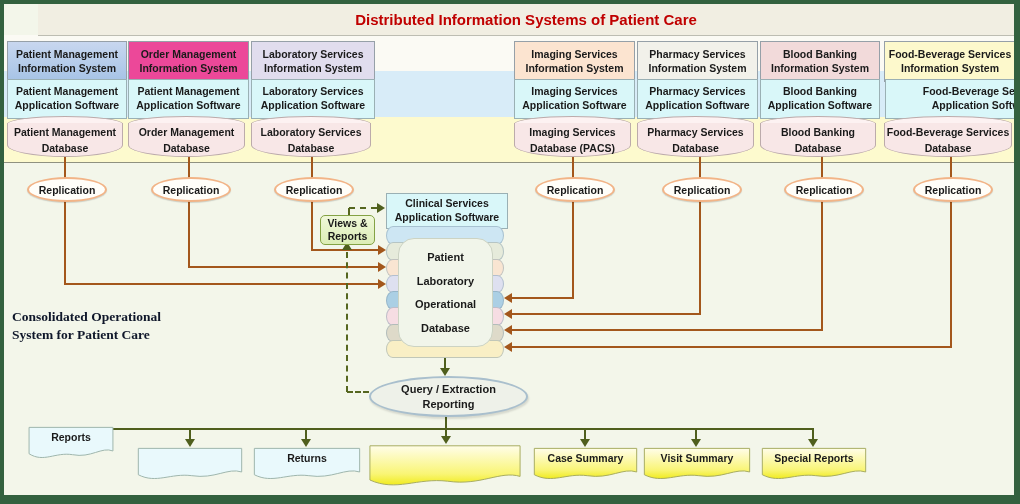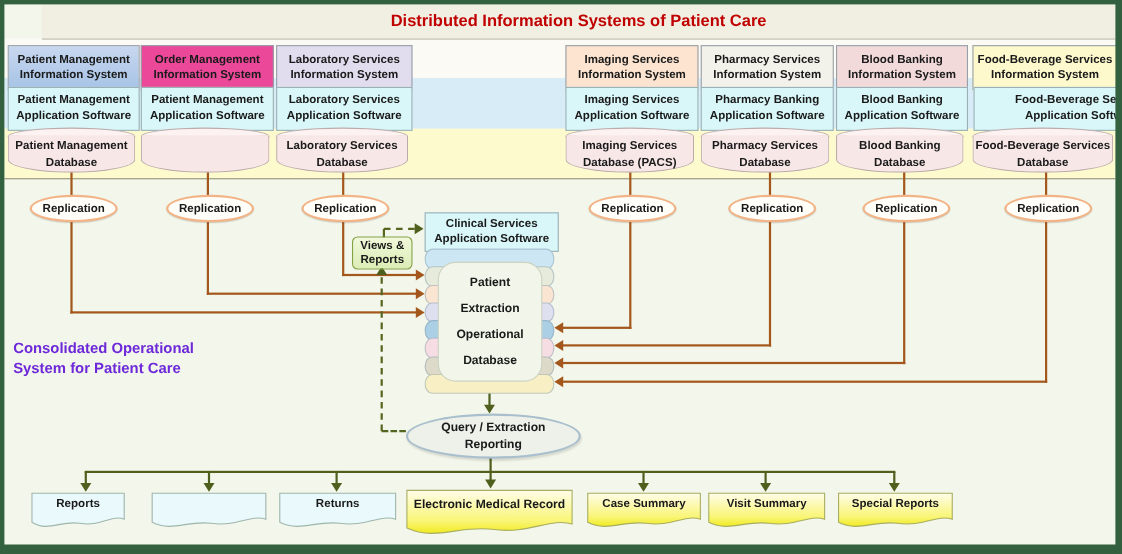--- a/index.html
+++ b/index.html
@@ -45,22 +45,22 @@
            border:1px solid #ccd3c3;border-radius:16px;z-index:4;display:flex;flex-direction:column;
            justify-content:space-evenly;align-items:center;font-weight:bold;font-size:11px;}
   #views{position:absolute;left:320px;top:215px;width:53px;height:28px;
          background:linear-gradient(#f0f8da,#dcedb6);border:1.5px solid #84a244;border-radius:5px;
          display:flex;align-items:center;justify-content:center;text-align:center;
          font-weight:bold;font-size:10.5px;line-height:1.25;z-index:4;}
   #qoval{position:absolute;left:369px;top:376px;width:155px;height:37px;background:#eef1e9;
          border:2px solid #a9bfcd;border-radius:50%;display:flex;flex-direction:column;
          align-items:center;justify-content:center;font-weight:bold;font-size:11px;line-height:1.3;
          z-index:4;box-shadow:1px 2px 2px rgba(0,0,0,.12);}
-  #consol{position:absolute;left:12px;top:308px;color:#6d28d9;font-weight:bold;font-size:13.5px;
-          line-height:1.35;z-index:3;}
+  #consol{position:absolute;left:12px;top:308px;color:#0f172a;font-weight:bold;font-size:13.5px;
+          line-height:1.35;z-index:3;font-family:Liberation Serif, serif;}
   .doc{position:absolute;z-index:3;}
   .doc svg{display:block;width:100%;height:100%;}
   .doc-label{position:absolute;left:0;right:0;top:0;height:62%;display:flex;align-items:center;
              justify-content:center;text-align:center;font-weight:bold;font-size:10.5px;}
 </style>
 </head>
 <body>
 
 <svg width="0" height="0" style="position:absolute" aria-hidden="true">
   <defs>
@@ -110,40 +110,41 @@
         <div class="cyl-top"></div>
         <div class="cyl-body"></div>
         <div class="cyl-label">Patient Management Database</div>
       </div>
       <div class="repl" style="left: 27px; top: 177px; width: 76px; height: 21px;">Replication</div>
       <div class="box" style="left: 128px; top: 41px; width: 117px; height: 37px; background: #ec4899;">Order Management Information System</div>
       <div class="box app" style="left: 128px; top: 79px; width: 117px; height: 36px;">Patient Management Application Software</div>
       <div class="cylwrap" style="left: 128px; top: 116px; width: 117px; height: 41px;">
         <div class="cyl-top"></div>
         <div class="cyl-body"></div>
+        <div class="cyl-label">Order Management Database</div>
       </div>
       <div class="repl" style="left: 151px; top: 177px; width: 76px; height: 21px;">Replication</div>
       <div class="box" style="left: 251px; top: 41px; width: 120px; height: 37px; background: rgb(225, 221, 238); text-align: center;">Laboratory Services Information System</div>
       <div class="box app" style="left: 251px; top: 79px; width: 120px; height: 36px;">Laboratory Services Application Software</div>
       <div class="cylwrap" style="left: 251px; top: 116px; width: 120px; height: 41px;">
         <div class="cyl-top"></div>
         <div class="cyl-body"></div>
         <div class="cyl-label">Laboratory Services Database</div>
       </div>
       <div class="repl" style="left: 274px; top: 177px; width: 76px; height: 21px;">Replication</div>
       <div class="box" style="left: 514px; top: 41px; width: 117px; height: 37px; background: rgb(252, 228, 208);">Imaging Services Information System</div>
       <div class="box app" style="left: 514px; top: 79px; width: 117px; height: 36px;">Imaging Services Application Software</div>
       <div class="cylwrap" style="left: 514px; top: 116px; width: 117px; height: 41px;">
         <div class="cyl-top"></div>
         <div class="cyl-body"></div>
         <div class="cyl-label">Imaging Services Database (PACS)</div>
       </div>
       <div class="repl" style="left: 535px; top: 177px; width: 76px; height: 21px;">Replication</div>
       <div class="box" style="left: 637px; top: 41px; width: 117px; height: 37px; background: rgb(242, 241, 234);">Pharmacy Services Information System</div>
-      <div class="box app" style="left: 637px; top: 79px; width: 117px; height: 36px;">Pharmacy Banking Application Software</div>
+      <div class="box app" style="left: 637px; top: 79px; width: 117px; height: 36px;">Pharmacy Services Application Software</div>
       <div class="cylwrap" style="left: 637px; top: 116px; width: 117px; height: 41px;">
         <div class="cyl-top"></div>
         <div class="cyl-body"></div>
         <div class="cyl-label">Pharmacy Services Database</div>
       </div>
       <div class="repl" style="left: 662px; top: 177px; width: 76px; height: 21px;">Replication</div>
       <div class="box" style="left: 760px; top: 41px; width: 116px; height: 37px; background: rgb(242, 218, 218);">Blood Banking Information System</div>
       <div class="box app" style="left: 760px; top: 79px; width: 116px; height: 36px;">Blood Banking Application Software</div>
       <div class="cylwrap" style="left: 760px; top: 116px; width: 116px; height: 41px;">
         <div class="cyl-top"></div>
@@ -167,21 +168,21 @@
       <div class="seg" style="top: 16.25px; height: 16.5px; background: rgb(230, 235, 219);"></div>
       <div class="seg" style="top: 32.5px; height: 16.5px; background: rgb(249, 229, 210);"></div>
       <div class="seg" style="top: 48.75px; height: 16.5px; background: rgb(222, 224, 240);"></div>
       <div class="seg" style="top: 65px; height: 16.5px; background: rgb(171, 207, 228);"></div>
       <div class="seg" style="top: 81.25px; height: 16.5px; background: rgb(246, 221, 227);"></div>
       <div class="seg" style="top: 97.5px; height: 16.5px; background: rgb(222, 218, 201);"></div>
       <div class="seg" style="top: 113.75px; height: 16.5px; background: rgb(249, 239, 197);"></div>
     </div>
   <div id="overlay">
     <div>Patient</div>
-    <div>Extraction</div>
+    <div>Laboratory</div>
     <div>Operational</div>
     <div>Database</div>
   </div>
 
   <div id="views">Views &amp; Reports</div>
 
   <div class="vdash" style="left:346px;top:252px;height:140px;"></div>
   <div class="hdash" style="left:347px;top:391px;width:22px;"></div>
   <div class="arr arr-u-o" style="left:342px;top:242px;"></div>
   <div class="vdash" style="left:348px;top:208px;height:8px;"></div>
@@ -198,21 +199,21 @@
   </div>
 
   <div id="consol">
     <div>Consolidated Operational</div>
     <div>System for Patient Care</div>
   </div>
 
   <div id="docs">
       <div class="oline" style="left: 77px; top: 429px; width: 2px; height: 11px;"></div>
       <div class="arr arr-d-o" style="left: 73px; top: 439px;"></div>
-      <div class="doc" style="left: 28px; top: 447px; width: 86px; height: 37px;">
+      <div class="doc" style="left: 28px; top: 426px; width: 86px; height: 37px;">
         <svg viewBox="0 0 120 40" preserveAspectRatio="none">
           <path d="M1.5,1.5 H118.5 V27 C103,22 88,35 62,31 C38,28 22,40 1.5,30 Z" fill="#e9f9fc" stroke="#9fb6ad" stroke-width="1" vector-effect="non-scaling-stroke"></path>
         </svg>
         <div class="doc-label">Reports</div>
       </div>
       <div class="oline" style="left: 189px; top: 429px; width: 2px; height: 11px;"></div>
       <div class="arr arr-d-o" style="left: 185px; top: 439px;"></div>
       <div class="doc" style="left: 137px; top: 447px; width: 106px; height: 37px;">
         <svg viewBox="0 0 120 40" preserveAspectRatio="none">
           <path d="M1.5,1.5 H118.5 V27 C103,22 88,35 62,31 C38,28 22,40 1.5,30 Z" fill="#e9f9fc" stroke="#9fb6ad" stroke-width="1" vector-effect="non-scaling-stroke"></path>
@@ -225,21 +226,20 @@
           <path d="M1.5,1.5 H118.5 V27 C103,22 88,35 62,31 C38,28 22,40 1.5,30 Z" fill="#e9f9fc" stroke="#9fb6ad" stroke-width="1" vector-effect="non-scaling-stroke"></path>
         </svg>
         <div class="doc-label">Returns</div>
       </div>
       <div class="oline" style="left: 445px; top: 413px; width: 2px; height: 24px;"></div>
       <div class="arr arr-d-o" style="left: 441px; top: 436px;"></div>
       <div class="doc" style="left: 368px; top: 444px; width: 154px; height: 48px;">
         <svg viewBox="0 0 120 40" preserveAspectRatio="none">
           <path d="M1.5,1.5 H118.5 V27 C103,22 88,35 62,31 C38,28 22,40 1.5,30 Z" fill="url(#ygrad)" stroke="#a8ad62" stroke-width="1" vector-effect="non-scaling-stroke"></path>
         </svg>
-        <div class="doc-label" style="font-size: 11px;">Electronic Medical Record</div>
       </div>
       <div class="oline" style="left: 584px; top: 429px; width: 2px; height: 11px;"></div>
       <div class="arr arr-d-o" style="left: 580px; top: 439px;"></div>
       <div class="doc" style="left: 533px; top: 447px; width: 105px; height: 37px;">
         <svg viewBox="0 0 120 40" preserveAspectRatio="none">
           <path d="M1.5,1.5 H118.5 V27 C103,22 88,35 62,31 C38,28 22,40 1.5,30 Z" fill="url(#ygrad)" stroke="#a8ad62" stroke-width="1" vector-effect="non-scaling-stroke"></path>
         </svg>
         <div class="doc-label">Case Summary</div>
       </div>
       <div class="oline" style="left: 695px; top: 429px; width: 2px; height: 11px;"></div>

